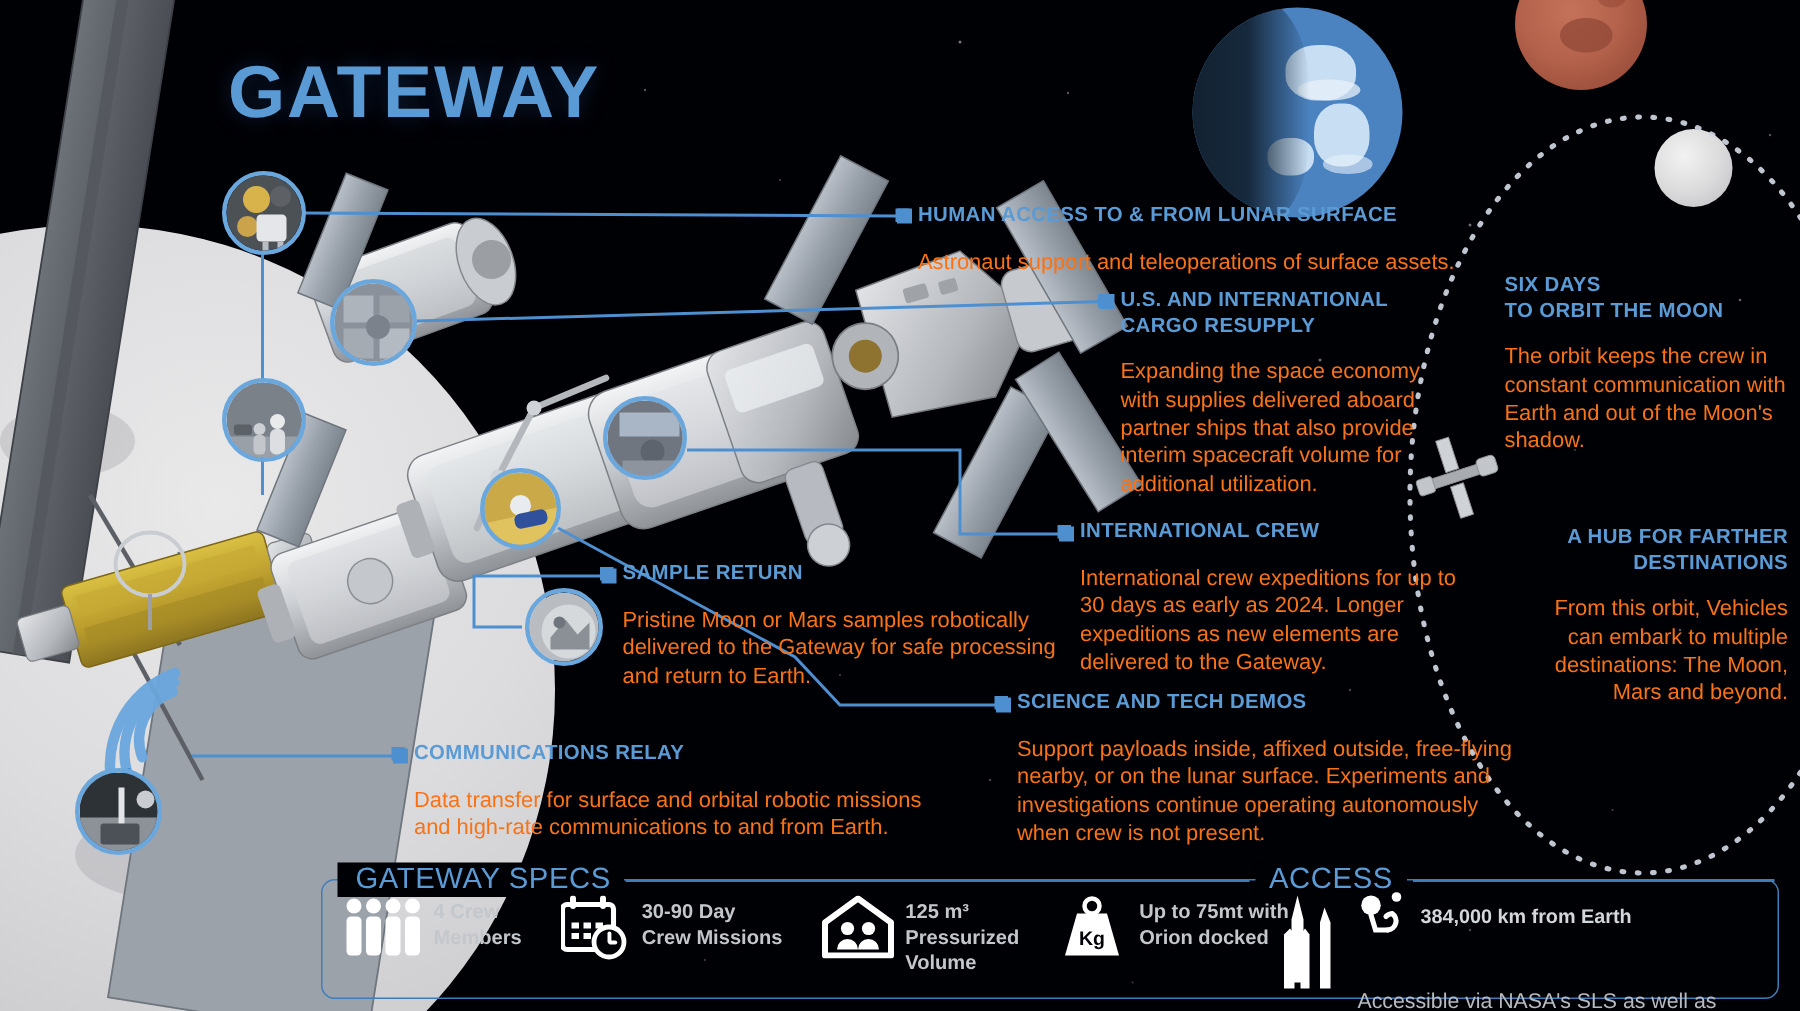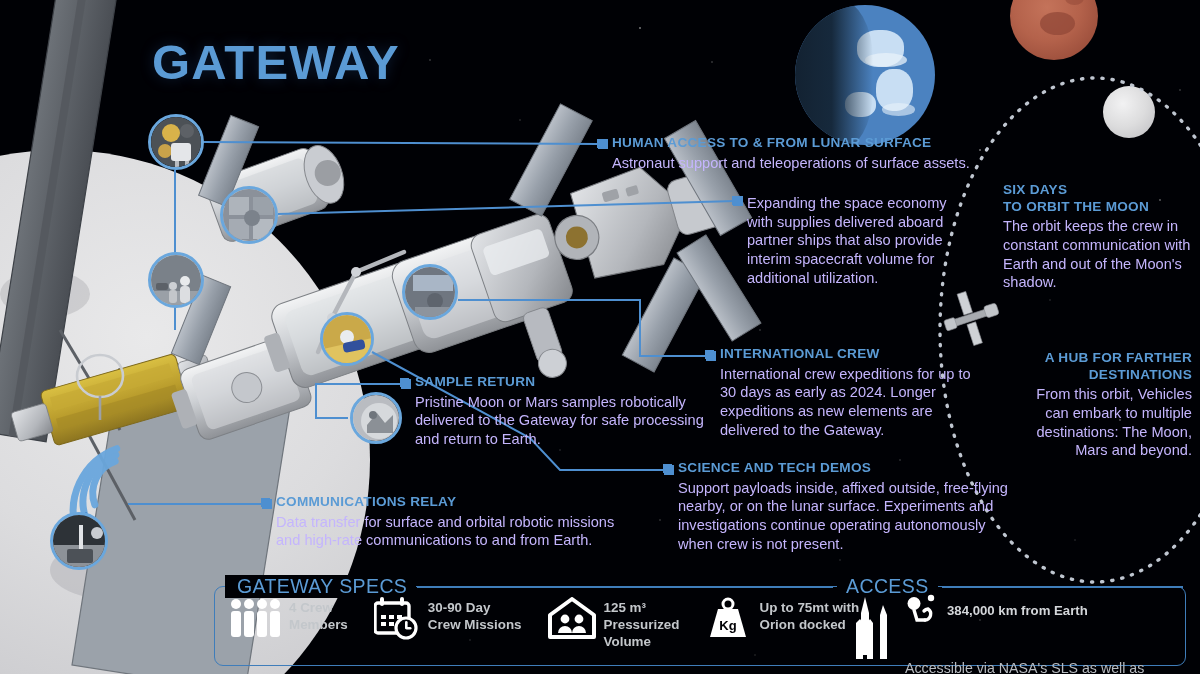--- a/index.html
+++ b/index.html
@@ -69,21 +69,21 @@
     max-width:360px;
   }
 
   
   .callout { position:absolute; }
   .callout .hd {
     color:#5b9bd5; font-weight:bold; font-size:13.6px; letter-spacing:.25px;
     line-height:1.22; text-transform:uppercase; white-space:nowrap;
   }
   .callout .bd {
-    color:#c4b5fd; font-size:14.6px; line-height:1.28; margin-top:2px; font-weight:400;
+    color:#f97316; font-size:14.6px; line-height:1.28; margin-top:14px; font-weight:400;
   }
   .callout.right .hd, .callout.right .bd { text-align:right; white-space:normal; }
 
   
   .mk {
     position:absolute; width:9px; height:9px; background:#4e8fd0; left:-15px; top:4px;
   }
 
   
   .lines { position:absolute; inset:0; pointer-events:none; }
@@ -412,20 +412,21 @@
   </div>
 
   <div class="callout" style="left:612px; top:135px; width:380px;">
     <span class="mk"></span>
     <div class="hd">HUMAN ACCESS TO &amp; FROM LUNAR SURFACE</div>
     <div class="bd">Astronaut support and teleoperations of surface assets.</div>
   </div>
 
   <div class="callout" style="left:747px; top:192px; width:212px;">
     <span class="mk"></span>
+    <div class="hd" style="white-space:normal;">U.S. AND INTERNATIONAL CARGO RESUPPLY</div>
     <div class="bd">Expanding the space economy with supplies delivered aboard partner ships that also provide interim spacecraft volume for additional utilization.</div>
   </div>
 
   <div class="callout" style="left:720px; top:346px; width:260px;">
     <span class="mk"></span>
     <div class="hd">INTERNATIONAL CREW</div>
     <div class="bd">International crew expeditions for up to 30 days as early as 2024. Longer expeditions as new elements are delivered to the Gateway.</div>
   </div>
 
   <div class="callout" style="left:678px; top:460px; width:340px;">

